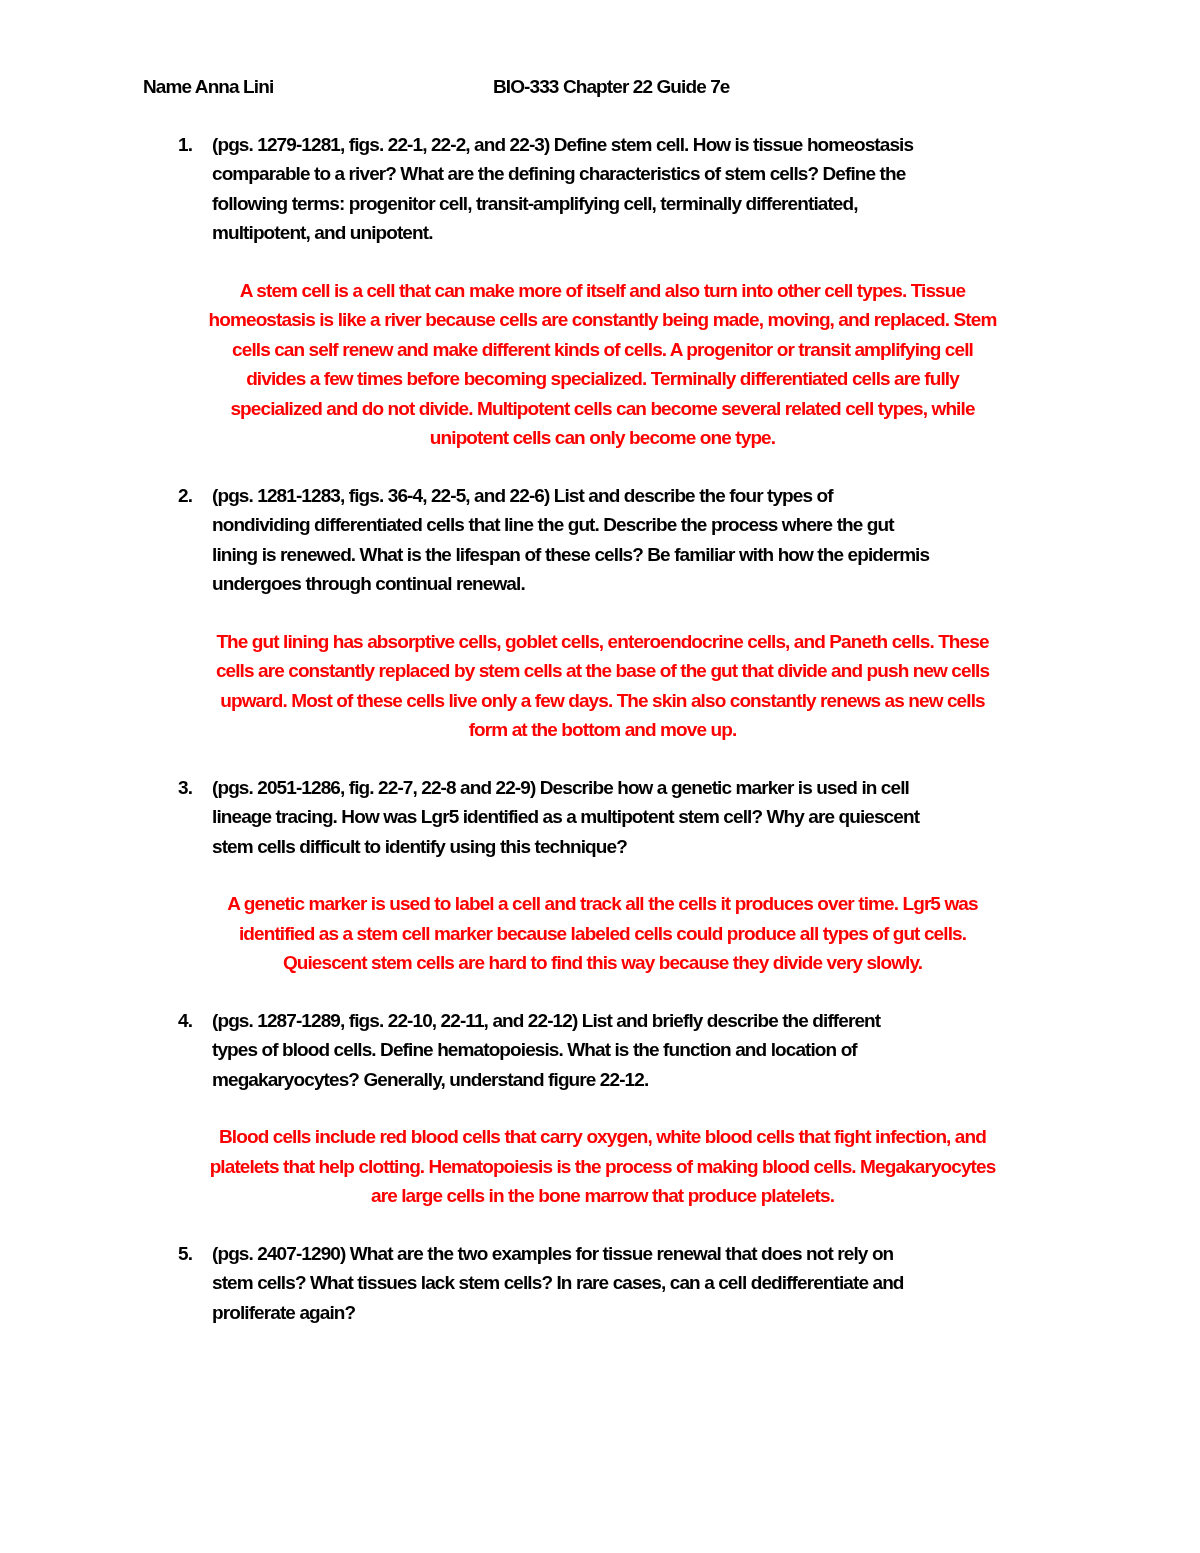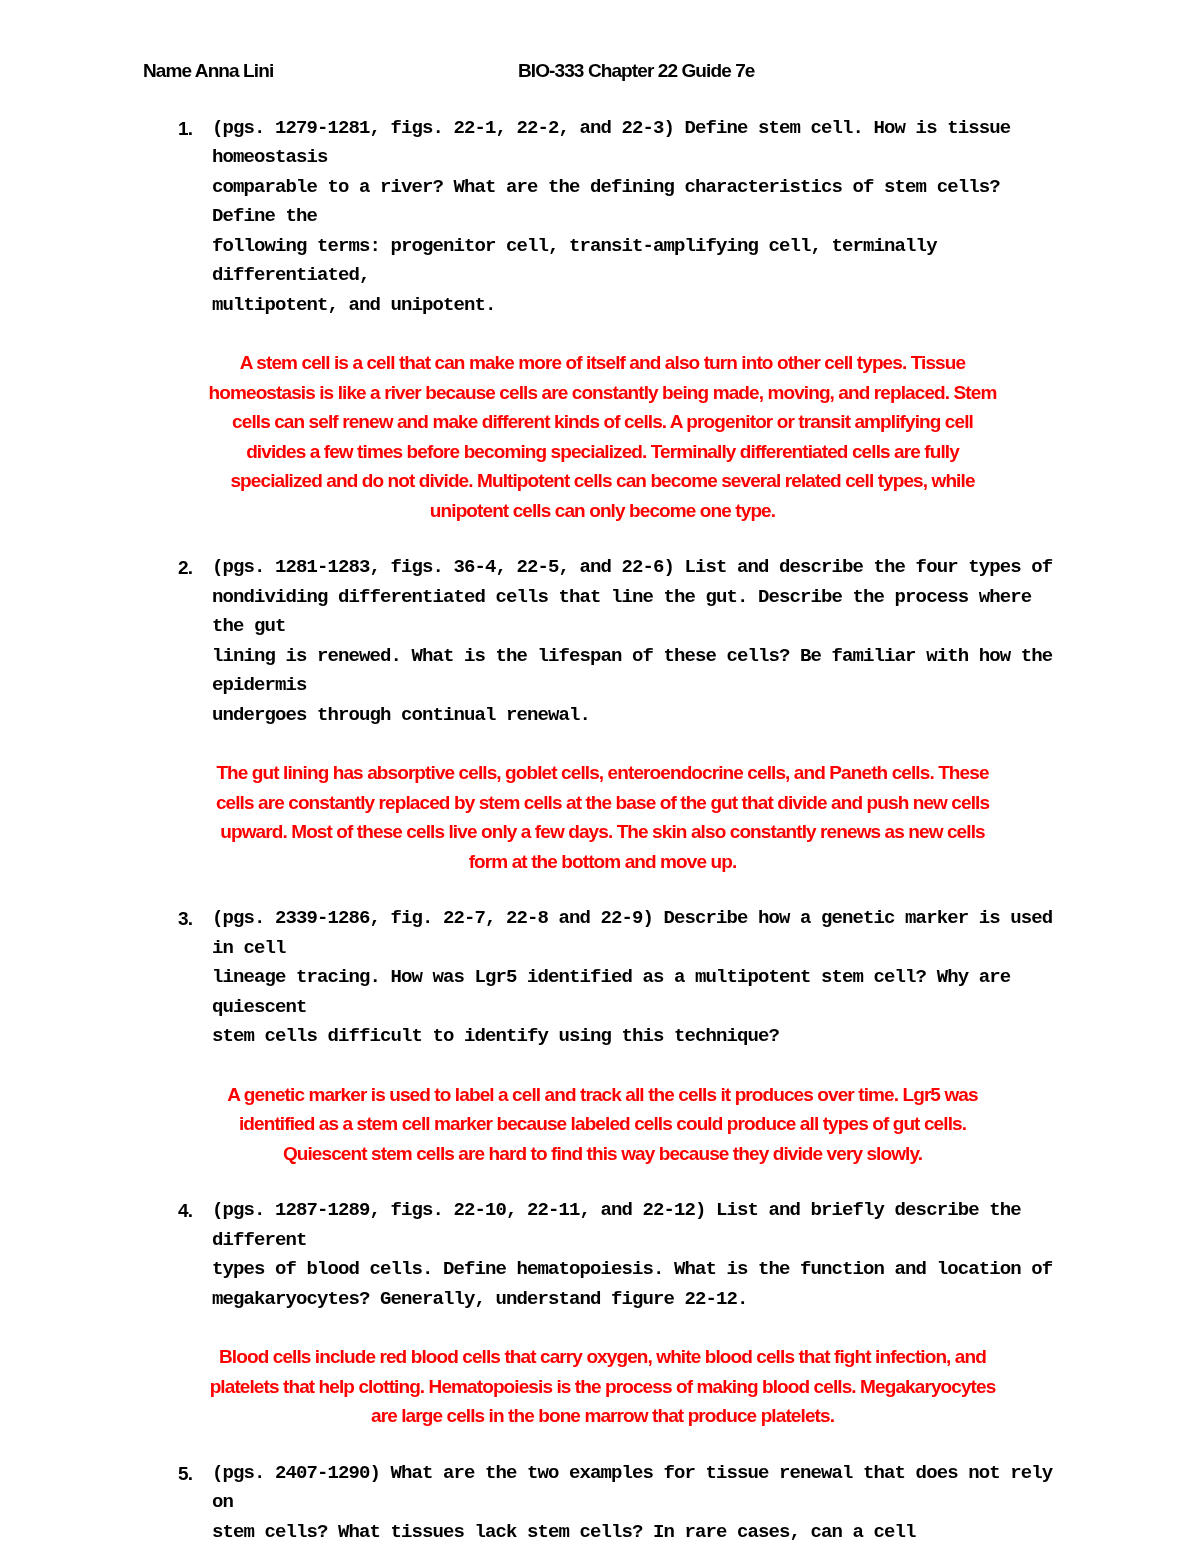--- a/index.html
+++ b/index.html
@@ -6,56 +6,54 @@
     margin: 0;
     padding: 0;
     background: #ffffff;
   }
   .page {
     position: relative;
     width: 1200px;
     height: 1553px;
     background: #ffffff;
     box-sizing: border-box;
-    padding: 56px 138px 0 143px;
+    padding: 72px 138px 0 143px;
     font-family: "Liberation Sans", "DejaVu Sans", sans-serif;
     font-weight: 700;
     font-size: 19px;
     line-height: 29.5px;
     letter-spacing: -0.9px;
     color: #000000;
     overflow: hidden;
   }
   .header-row {
     display: flex;
     margin: 0 0 28px 0;
     white-space: nowrap;
   }
   .student-name {
     display: inline-block;
     width: 350px;
     flex: 0 0 350px;
   }
   .course-title {
     display: inline-block;
-    margin-left: 25px;
   }
   .q-row {
     display: flex;
     align-items: flex-start;
     margin: 0 0 28px 0;
   }
   .q-num {
     flex: 0 0 34px;
     margin-left: 35px;
   }
   .q-text {
     flex: 1 1 auto;
     white-space: pre-line;
-    font-family: Liberation Mono, monospace;
   }
   .answer {
     margin: 0 0 28px 0;
     color: #fe0000;
     white-space: pre-line;
     text-align: center;
   }
 </style>
 </head>
 <body>
@@ -88,21 +86,21 @@
 lining is renewed. What is the lifespan of these cells? Be familiar with how the epidermis
 undergoes through continual renewal.</div>
   </div>
   <div class="answer">The gut lining has absorptive cells, goblet cells, enteroendocrine cells, and Paneth cells. These
 cells are constantly replaced by stem cells at the base of the gut that divide and push new cells
 upward. Most of these cells live only a few days. The skin also constantly renews as new cells
 form at the bottom and move up.</div>
 
   <div class="q-row">
     <span class="q-num">3.</span>
-    <div class="q-text">(pgs. 2339-1286, fig. 22-7, 22-8 and 22-9) Describe how a genetic marker is used in cell
+    <div class="q-text">(pgs. 2051-1286, fig. 22-7, 22-8 and 22-9) Describe how a genetic marker is used in cell
 lineage tracing. How was Lgr5 identified as a multipotent stem cell? Why are quiescent
 stem cells difficult to identify using this technique?</div>
   </div>
   <div class="answer">A genetic marker is used to label a cell and track all the cells it produces over time. Lgr5 was
 identified as a stem cell marker because labeled cells could produce all types of gut cells.
 Quiescent stem cells are hard to find this way because they divide very slowly.</div>
 
   <div class="q-row">
     <span class="q-num">4.</span>
     <div class="q-text">(pgs. 1287-1289, figs. 22-10, 22-11, and 22-12) List and briefly describe the different

